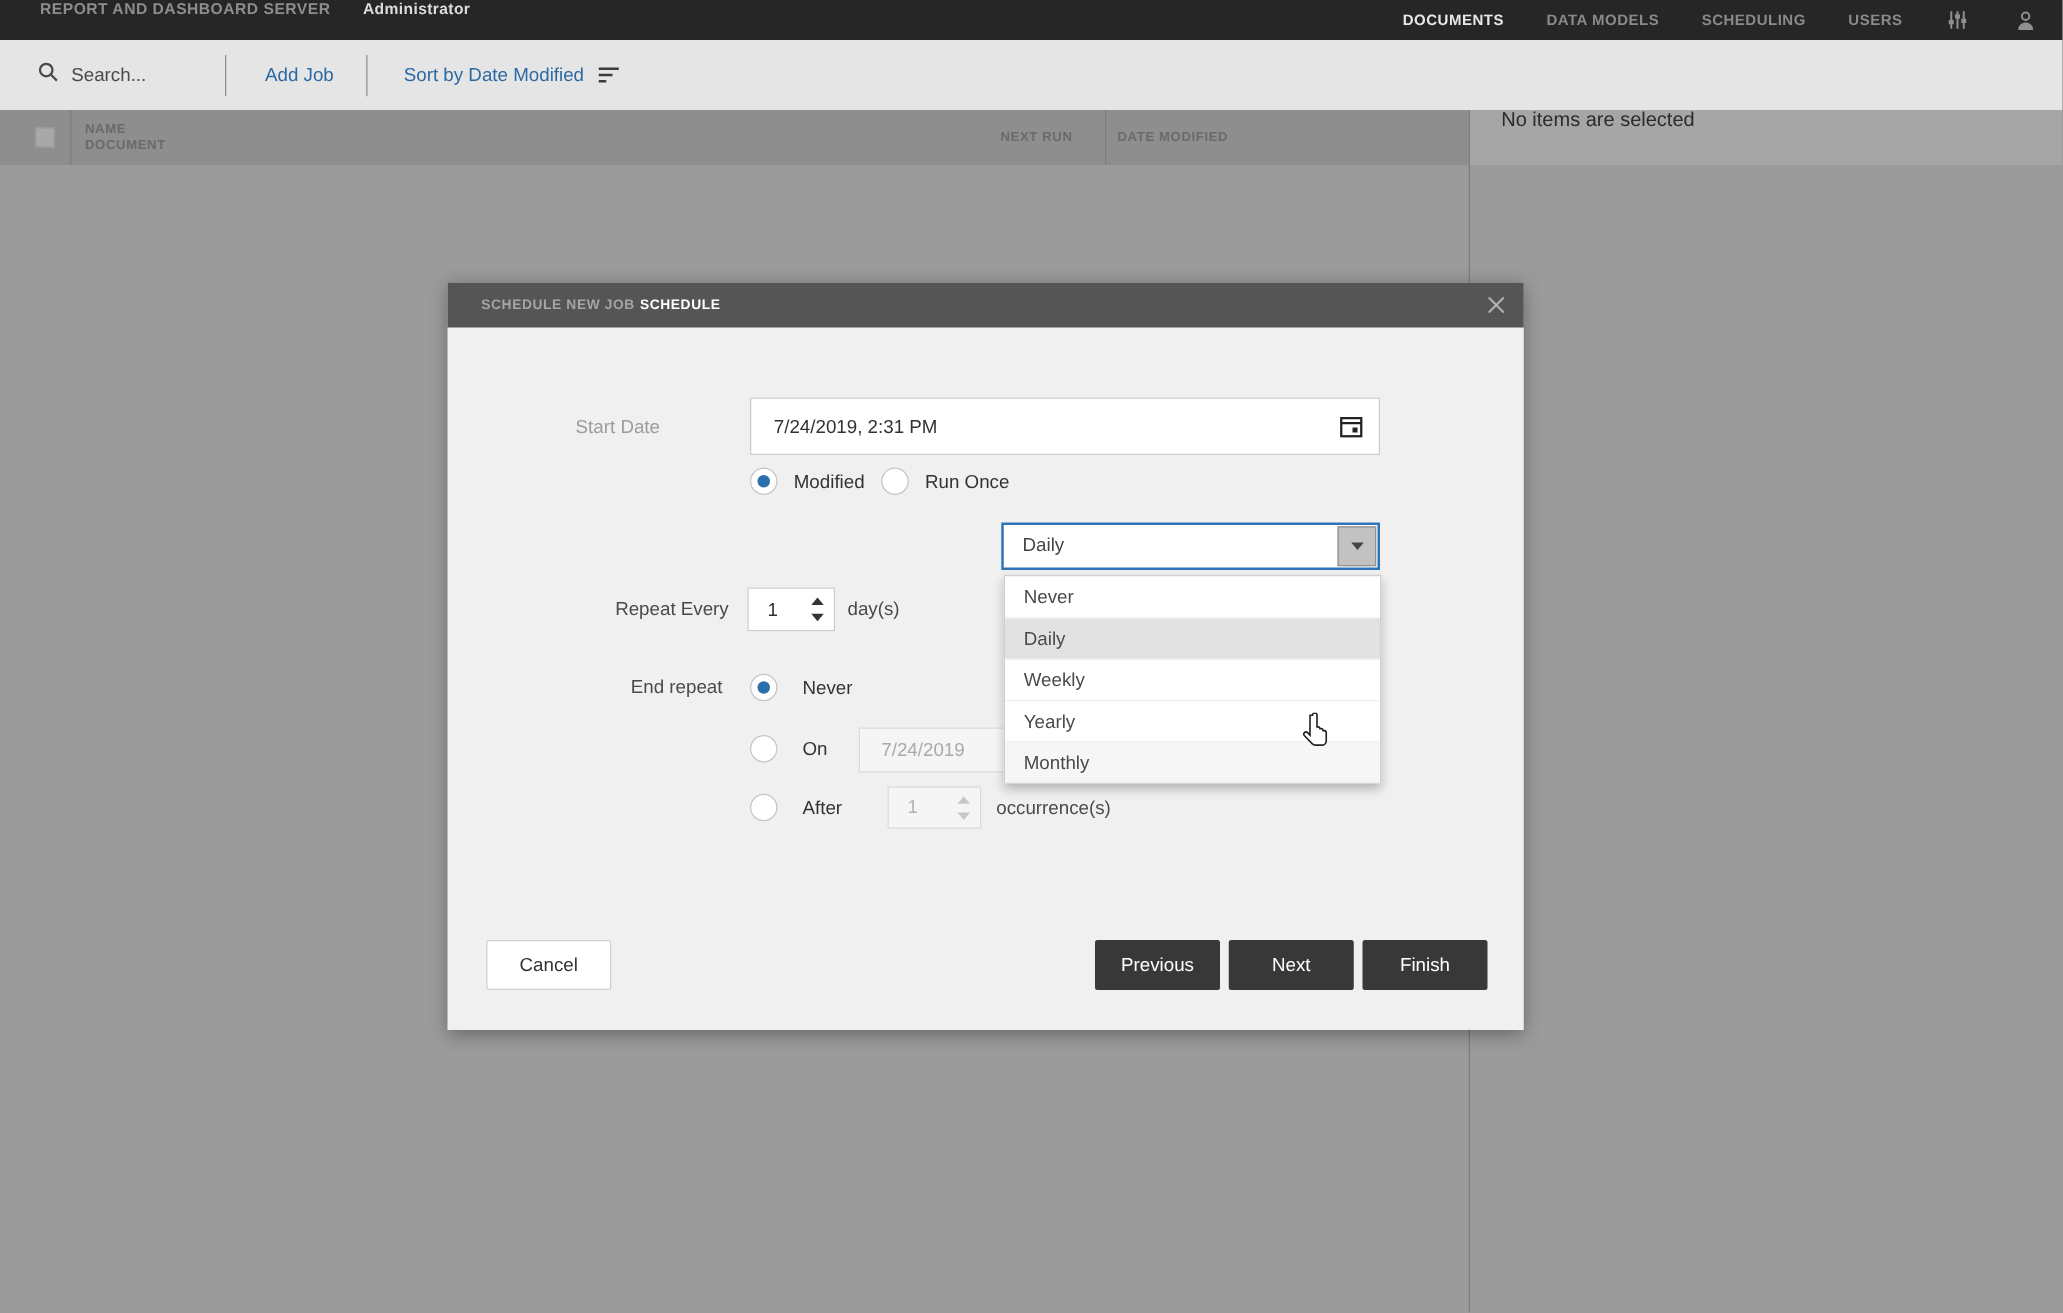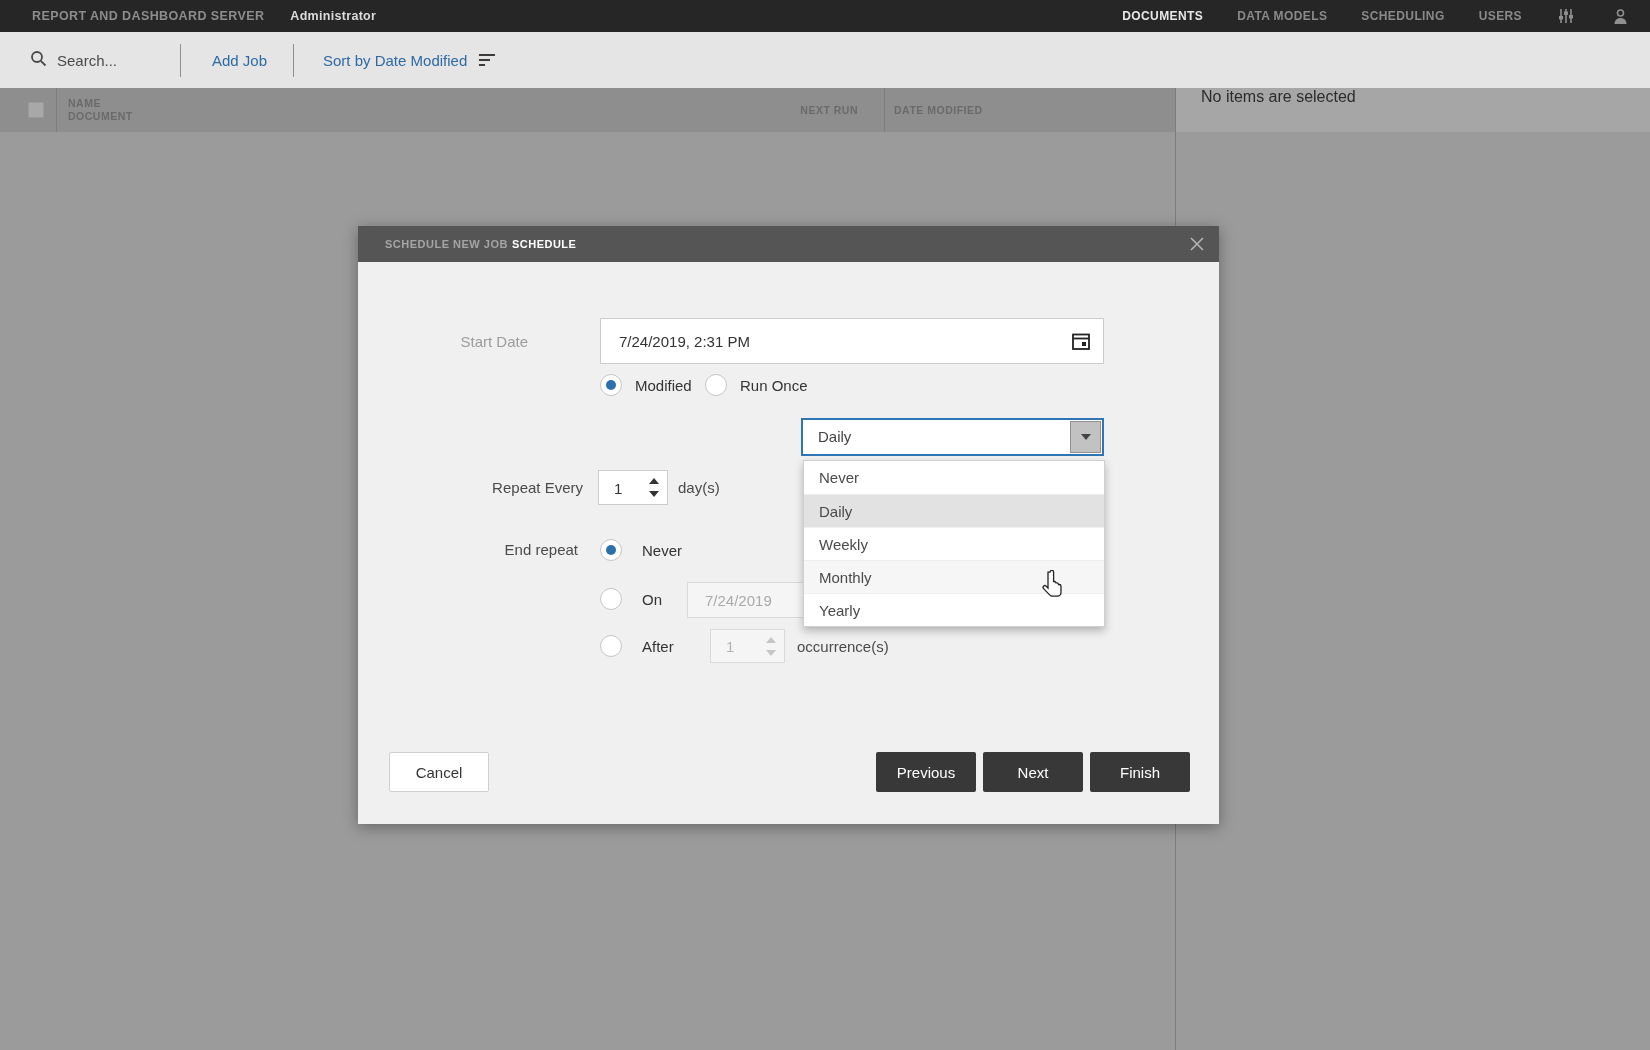--- a/index.html
+++ b/index.html
@@ -6,21 +6,21 @@
   html,body { width:1650px; height:1050px; }
   body {
     position: relative;
     font-family: "Liberation Sans", sans-serif;
     background: #9b9b9b;
     overflow: hidden;
   }
   
   .topbar {
     position:absolute; left:0; top:0; width:1650px; height:32px;
-    background:#262626; display:flex; align-items:center;
+    background:#262626; display:flex; 
   }
   .topbar .app-title { margin-left:32px; font-size:12.5px; font-weight:bold; letter-spacing:.4px; color:#8d8d8d; }
   .topbar .user-name { margin-left:26px; font-size:12.5px; font-weight:bold; letter-spacing:.3px; color:#dcdcdc; }
   .topbar .nav { margin-left:auto; display:flex; align-items:center; gap:34px; margin-right:20px; }
   .topbar .nav-item { font-size:12px; font-weight:bold; letter-spacing:.4px; color:#8a8a8a; cursor:pointer; }
   .topbar .nav-item.active { color:#e8e8e8; }
   .topbar .icon-btn { width:20px; height:20px; display:flex; align-items:center; justify-content:center; cursor:pointer; }
 
   
   .toolbar {
@@ -254,22 +254,22 @@
     <div class="sel-text">Daily</div>
     <div class="sel-btn">
       <div class="tri"></div>
     </div>
   </div>
 
   <div class="dropdown">
     <div class="opt">Never</div>
     <div class="opt selected">Daily</div>
     <div class="opt">Weekly</div>
+    <div class="opt">Yearly</div>
     <div class="opt hover">Monthly</div>
-    <div class="opt">Yearly</div>
   </div>
   <div class="cursor-hand">
     <svg width="24" height="30" viewBox="0 0 24 30">
       <path d="M8 2.2c0-1 .8-1.8 1.8-1.8s1.8.8 1.8 1.8v9.3h.7c.9 0 1.6.6 1.7 1.4h.8c.9 0 1.6.7 1.7 1.6h.7c1 0 1.8.8 1.8 1.8v6.2c0 2-1.6 3.6-3.6 3.6h-5.1c-.9 0-1.8-.4-2.4-1l-6.3-6.5c-.7-.7-.7-1.8 0-2.5.7-.7 1.8-.7 2.5 0l1.9 2V2.2z" fill="#ffffff" stroke="#222" stroke-width="1.3"></path>
     </svg>
   </div>
 
   <div class="dark-label" style="left:20px; top:253px; width:205px; text-align:right;">Repeat Every</div>
   <div class="num-input" style="left:240px; top:244px; width:70px; height:35px;">
     <div class="nval">1</div>

